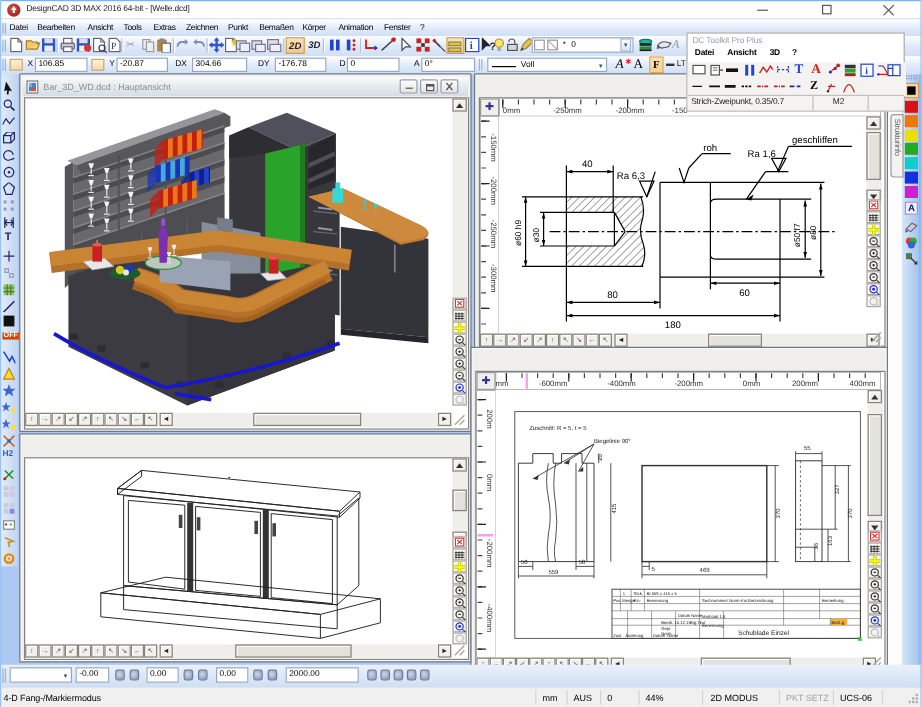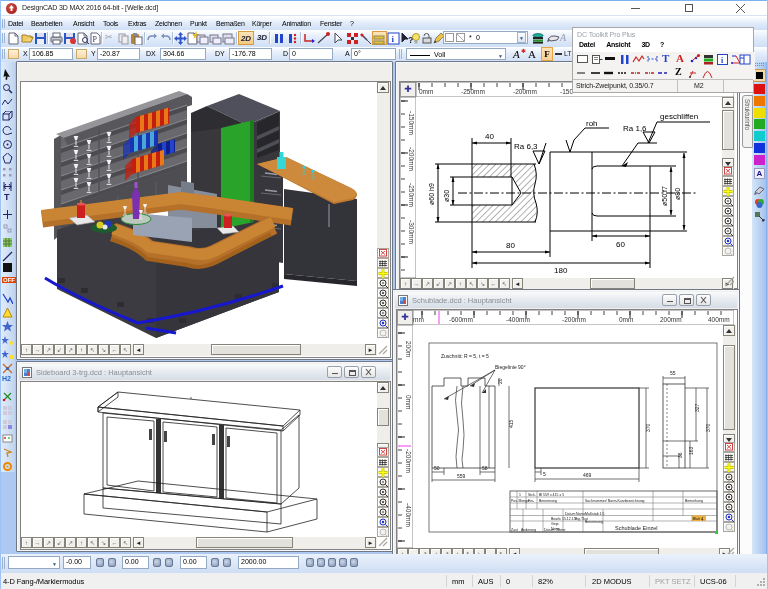--- a/index.html
+++ b/index.html
@@ -393,20 +393,32 @@
         <rect x="1" y="1" width="5" height="5" fill="#575"></rect>
         <path d="M5,5 L10,10 M8,10 h2 v-2" stroke="#333"></path>
       </svg></div>
   </div>
 
 <div class="a" style="left:742px;top:95px;width:11px;height:53px;background:#f2f2f0;border:1px solid #9a9a9a;border-radius:3px 0 0 3px;z-index:5">
  <div class="vtxt" style="font-size:6.5px;color:#666;margin:3px 0 0 1px;letter-spacing:-.2px">Strukturinfo</div>
 </div>
 
 <div class="a win" style="left:16px;top:61px;width:377px;height:299px">
+ <div class="wtitle"><span class="doc-ic"></span>Bar_3D_WD.dcd : Hauptansicht
+  <span style="margin-left:auto"></span>
+  <span class="wbtn">
+        <span style="position:absolute;left:4px;bottom:3px;width:6px;height:1px;background:#555"></span>
+      </span>
+  <span class="wbtn">
+        <span style="position:absolute;left:4px;top:3px;width:7px;height:6px;border:1px solid #555;border-top-width:2px"></span>
+      </span>
+  <span class="wbtn" style="margin-right:8px"><svg width="13" height="10">
+          <path d="M4 2 L9 8 M9 2 L4 8" stroke="#555" stroke-width="1.1"></path>
+        </svg></span>
+ </div>
  <div class="wcontent" style="left:3px;top:19px;width:371px;height:277px"></div>
  <svg class="a" style="left:4px;top:20px" width="356" height="262" viewBox="0 0 356 262" id="barsvg">
       <polygon points="33,57 40,53 40,152 33,158" fill="#55555a" stroke="none"></polygon>
       <polygon points="40,53 166,13 166,112 40,152" fill="#68686d" stroke="none"></polygon>
       <polygon points="35,52 158,9 166,12 43,56" fill="#95959a" stroke="none"></polygon>
       <polygon points="43,56 166,12 171,15 171,23 47,64" fill="#57575c" stroke="none"></polygon>
       <polygon points="40,66 166,23 166,28 40,71" fill="#4b4b50" stroke="none"></polygon>
       <line x1="40" y1="66" x2="166" y2="23" stroke="#84848a" stroke-width="1.2"></line>
       <polygon points="40,80 166,37 166,42 40,85" fill="#4b4b50" stroke="none"></polygon>
       <line x1="40" y1="80" x2="166" y2="37" stroke="#84848a" stroke-width="1.2"></line>
@@ -668,32 +680,20 @@
       <div class="sbtn" style="left: 112px; top: 0px; width: 11px; height: 11px;">◄</div>
       <div class="" style="position: absolute; left: 190px; top: 0px; width: 90px; height: 11px; background: rgb(227, 225, 220); border: 1px solid rgb(134, 131, 120); box-shadow: rgb(255, 255, 255) 1px 1px 0px inset;"></div>
       <div class="sbtn" style="left: 344px; top: 0px; width: 11px; height: 11px;">►</div>
     </div>
  <svg class="a" style="right:4px;bottom:4px" width="10" height="10">
       <path d="M9,1 L1,9 M9,5 L5,9 M9,9 L9,9" stroke="#a8a69e" stroke-width="1.2"></path>
     </svg>
 </div>
 
 <div class="a win" style="left:16px;top:361px;width:377px;height:191px">
- <div class="wtitle"><span class="doc-ic"></span>Sideboard 3-trg.dcd : Hauptansicht
-  <span style="margin-left:auto"></span>
-  <span class="wbtn">
-        <span style="position:absolute;left:4px;bottom:3px;width:6px;height:1px;background:#555"></span>
-      </span>
-  <span class="wbtn">
-        <span style="position:absolute;left:4px;top:3px;width:7px;height:6px;border:1px solid #555;border-top-width:2px"></span>
-      </span>
-  <span class="wbtn" style="margin-right:14px"><svg width="13" height="10">
-          <path d="M4 2 L9 8 M9 2 L4 8" stroke="#555" stroke-width="1.1"></path>
-        </svg></span>
- </div>
  <div class="wcontent" style="left:3px;top:19px;width:371px;height:169px"></div>
  <svg class="a" style="left:4px;top:20px" width="356" height="155" viewBox="0 0 356 155" id="sidesvg">
       <polygon points="97,10 279,28 262,44 77,25" fill="none" stroke="#222" stroke-width="0.8"></polygon>
       <polygon points="77,25 262,44 262,49 77,30" fill="none" stroke="#222" stroke-width="0.8"></polygon>
       <polygon points="97,10 77,25 77,30 97,15" fill="none" stroke="#222" stroke-width="0.8"></polygon>
       <line x1="262" y1="49" x2="279" y2="33" stroke="#222" stroke-width="0.8"></line>
       <line x1="279" y1="28" x2="279" y2="33" stroke="#222" stroke-width="0.8"></line>
       <polygon points="82,31 260,48 260,122 82,106" fill="none" stroke="#222" stroke-width="0.8"></polygon>
       <line x1="260" y1="48" x2="278" y2="33" stroke="#222" stroke-width="0.8"></line>
       <line x1="278" y1="33" x2="278" y2="106" stroke="#222" stroke-width="0.8"></line>
@@ -1003,32 +1003,20 @@
       <div class="sbtn" style="left: 112px; top: 0px; width: 11px; height: 11px;">◄</div>
       <div class="" style="position: absolute; left: 190px; top: 0px; width: 45px; height: 11px; background: rgb(227, 225, 220); border: 1px solid rgb(134, 131, 120); box-shadow: rgb(255, 255, 255) 1px 1px 0px inset;"></div>
       <div class="sbtn" style="left: 322px; top: 0px; width: 11px; height: 11px;">►</div>
     </div>
  <svg class="a" style="right:4px;bottom:4px" width="10" height="10">
       <path d="M9,1 L1,9 M9,5 L5,9 M9,9 L9,9" stroke="#a8a69e" stroke-width="1.2"></path>
     </svg>
 </div>
 
 <div class="a win" style="left:392px;top:289px;width:348px;height:273px">
- <div class="wtitle"><span class="doc-ic"></span>Schublade.dcd : Hauptansicht
-  <span style="margin-left:auto"></span>
-  <span class="wbtn">
-        <span style="position:absolute;left:4px;bottom:3px;width:6px;height:1px;background:#555"></span>
-      </span>
-  <span class="wbtn">
-        <span style="position:absolute;left:4px;top:3px;width:7px;height:6px;border:1px solid #555;border-top-width:2px"></span>
-      </span>
-  <span class="wbtn" style="margin-right:26px"><svg width="13" height="10">
-          <path d="M4 2 L9 8 M9 2 L4 8" stroke="#555" stroke-width="1.1"></path>
-        </svg></span>
- </div>
  <div class="wcontent" style="left:3px;top:19px;width:342px;height:251px"></div>
  <div class="a" style="left:4px;top:20px;width:16px;height:15px;background:#f0efec;border:1px solid #999;color:#339;font-size:9px;text-align:center;line-height:13px">✚</div>
  <svg class="a" style="left:20px;top:20px" width="321" height="15" id="schub-hruler">
       <rect x="0" y="0" width="321" height="15" fill="#fff" stroke="#8a8a8a" stroke-width="1"></rect>
       <line x1="9" y1="1" x2="9" y2="5" stroke="#444" stroke-width="1"></line>
       <line x1="22" y1="1" x2="22" y2="5" stroke="#444" stroke-width="1"></line>
       <line x1="35" y1="1" x2="35" y2="5" stroke="#444" stroke-width="1"></line>
       <line x1="48" y1="1" x2="48" y2="5" stroke="#444" stroke-width="1"></line>
       <line x1="61" y1="1" x2="61" y2="5" stroke="#444" stroke-width="1"></line>
       <line x1="74" y1="1" x2="74" y2="5" stroke="#444" stroke-width="1"></line>
@@ -1393,21 +1381,21 @@
  <div class="a botic" style="left:350px"></div>
 </div>
 <div class="a" style="left:0;top:0;width:1px;height:589px;background:#9cc3f5;z-index:99"></div>
 <div class="a" style="left:767px;top:0;width:1px;height:589px;background:#9cc3f5;z-index:99"></div>
 
 <div class="a" style="left:0;top:573px;width:768px;height:16px;background:#f0f0f0;font-size:7.5px;color:#000">
  <span class="a" style="left:3px;top:4px;letter-spacing:-.1px">4-D Fang-/Markiermodus</span>
  <span class="a" style="left:452px;top:4px">mm</span>
  <span class="a" style="left:478px;top:4px">AUS</span>
  <span class="a" style="left:506px;top:4px">0</span>
- <span class="a" style="left:538px;top:4px">82%</span>
+ <span class="a" style="left:538px;top:4px">44%</span>
  <span class="a" style="left:592px;top:4px">2D MODUS</span>
  <span class="a" style="left:655px;top:4px;color:#a0a0a0">PKT SETZ</span>
  <span class="a" style="left:700px;top:4px">UCS-06</span>
  <span class="a" style="left:446px;top:2px;width:1px;height:12px;background:#d4d4d4"></span>
  <span class="a" style="left:472px;top:2px;width:1px;height:12px;background:#d4d4d4"></span>
  <span class="a" style="left:500px;top:2px;width:1px;height:12px;background:#d4d4d4"></span>
  <span class="a" style="left:532px;top:2px;width:1px;height:12px;background:#d4d4d4"></span>
  <span class="a" style="left:585px;top:2px;width:1px;height:12px;background:#d4d4d4"></span>
  <span class="a" style="left:649px;top:2px;width:1px;height:12px;background:#d4d4d4"></span>
  <span class="a" style="left:694px;top:2px;width:1px;height:12px;background:#d4d4d4"></span>

